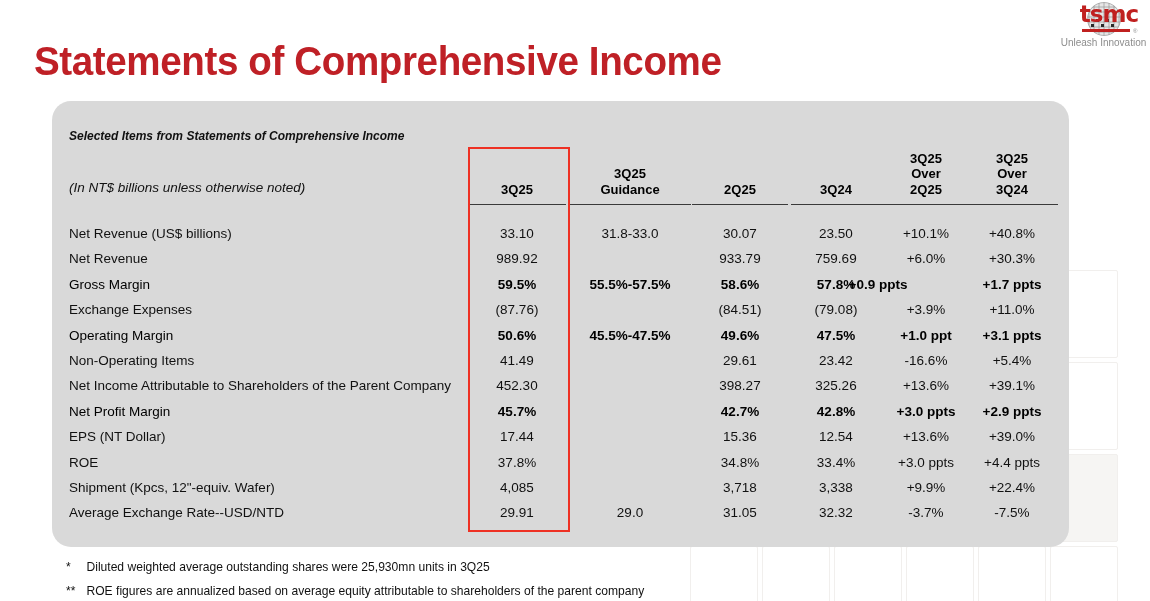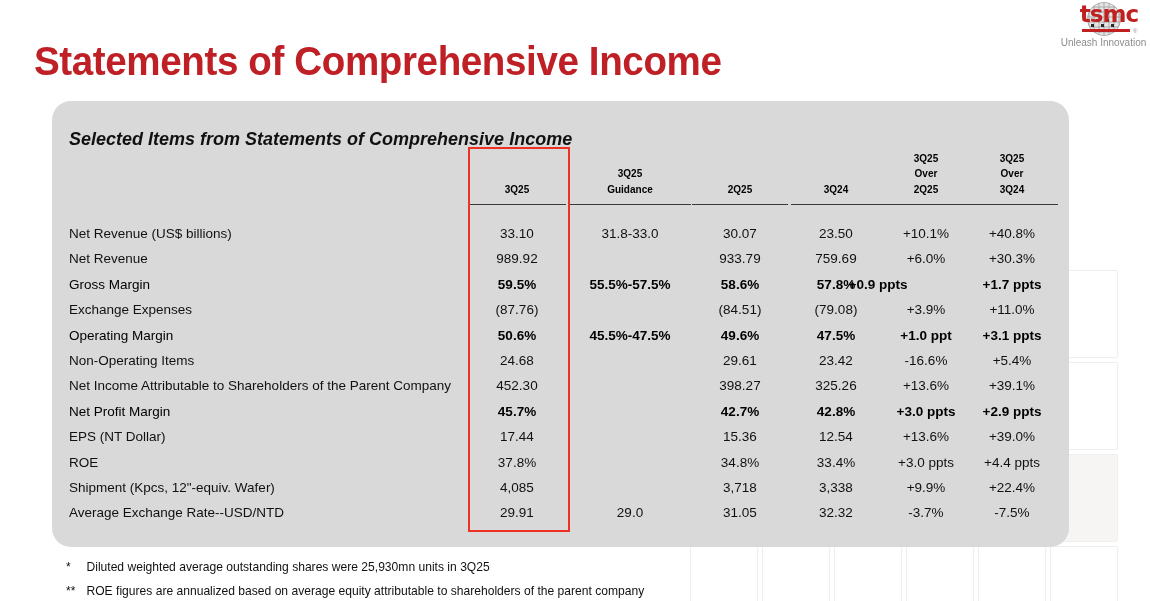--- a/index.html
+++ b/index.html
@@ -42,38 +42,38 @@
   }
 
   
   #card{
     position:absolute;left:52px;top:101px;width:1017px;height:446px;
     background:#d9d9d9;border-radius:19px;z-index:2;
   }
 
   #section-label{
     position:absolute;left:17px;top:28px;
-    font-size:18px;font-weight:bold;font-style:italic;color:#111;
+    font-size:12px;font-weight:bold;font-style:italic;color:#111;
     white-space:nowrap;
   }
   #units-label{
     position:absolute;left:17px;top:79px;
     font-size:13.5px;font-style:italic;color:#111;white-space:nowrap;
   }
 
   
   #highlight-box{
     position:absolute;left:416px;top:46px;width:98px;height:381px;
     border:2.5px solid #ee3124;z-index:4;pointer-events:none;
   }
 
   
   #table{position:absolute;left:0;top:0;width:100%;height:100%;z-index:3;}
   .hcell{
-    position:absolute;text-align:center;font-size:10px;font-weight:bold;color:#000;
+    position:absolute;text-align:center;font-size:13px;font-weight:bold;color:#000;
     line-height:15.5px;white-space:nowrap;
   }
   .hrule{position:absolute;height:1.4px;background:#3a3a3a;}
   .rlabel{
     position:absolute;left:17px;font-size:13.5px;color:#111;white-space:nowrap;
   }
   .rlabel.b{font-weight:normal;color:#000;}
   .vcell{
     position:absolute;text-align:center;font-size:13.5px;color:#111;white-space:nowrap;
   }
@@ -140,20 +140,21 @@
   <div class="tsmc-word">tsmc</div>
   <div class="redbar"></div>
   <div class="reg">®</div>
   <div class="tagline">Unleash Innovation</div>
 </div>
 
 <div id="page-title">Statements of Comprehensive Income</div>
 
 <div id="card">
   <div id="section-label">Selected Items from Statements of Comprehensive Income</div>
+  <div id="units-label">(In NT$ billions unless otherwise noted)</div>
 
   <div id="table">
       <div class="hcell" style="left: 416px; width: 98px; top: 80.5px;">
         <div>3Q25</div>
       </div>
       <div class="hrule" style="left: 416px; width: 98px; top: 103px;"></div>
       <div class="hcell" style="left: 517px; width: 122px; top: 65px;">
         <div>3Q25</div>
         <div>Guidance</div>
       </div>
@@ -205,21 +206,21 @@
       <div class="vcell" style="left: 828px; width: 92px; top: 201.2px;">+3.9%</div>
       <div class="vcell" style="left: 914px; width: 92px; top: 201.2px;">+11.0%</div>
       <div class="rlabel b" style="top: 226.6px;">Operating Margin</div>
       <div class="vcell b" style="left: 416px; width: 98px; top: 226.6px;">50.6%</div>
       <div class="vcell b" style="left: 517px; width: 122px; top: 226.6px;">45.5%-47.5%</div>
       <div class="vcell b" style="left: 640px; width: 96px; top: 226.6px;">49.6%</div>
       <div class="vcell b" style="left: 739px; width: 90px; top: 226.6px;">47.5%</div>
       <div class="vcell b" style="left: 828px; width: 92px; top: 226.6px;">+1.0 ppt</div>
       <div class="vcell b" style="left: 914px; width: 92px; top: 226.6px;">+3.1 ppts</div>
       <div class="rlabel" style="top: 252px;">Non-Operating Items</div>
-      <div class="vcell" style="left: 416px; width: 98px; top: 252px;">24.68</div>
+      <div class="vcell" style="left: 416px; width: 98px; top: 252px;">41.49</div>
       <div class="vcell" style="left: 640px; width: 96px; top: 252px;">29.61</div>
       <div class="vcell" style="left: 739px; width: 90px; top: 252px;">23.42</div>
       <div class="vcell" style="left: 828px; width: 92px; top: 252px;">-16.6%</div>
       <div class="vcell" style="left: 914px; width: 92px; top: 252px;">+5.4%</div>
       <div class="rlabel" style="top: 277.4px;">Net Income Attributable to Shareholders of the Parent Company</div>
       <div class="vcell" style="left: 416px; width: 98px; top: 277.4px;">452.30</div>
       <div class="vcell" style="left: 640px; width: 96px; top: 277.4px;">398.27</div>
       <div class="vcell" style="left: 739px; width: 90px; top: 277.4px;">325.26</div>
       <div class="vcell" style="left: 828px; width: 92px; top: 277.4px;">+13.6%</div>
       <div class="vcell" style="left: 914px; width: 92px; top: 277.4px;">+39.1%</div>

